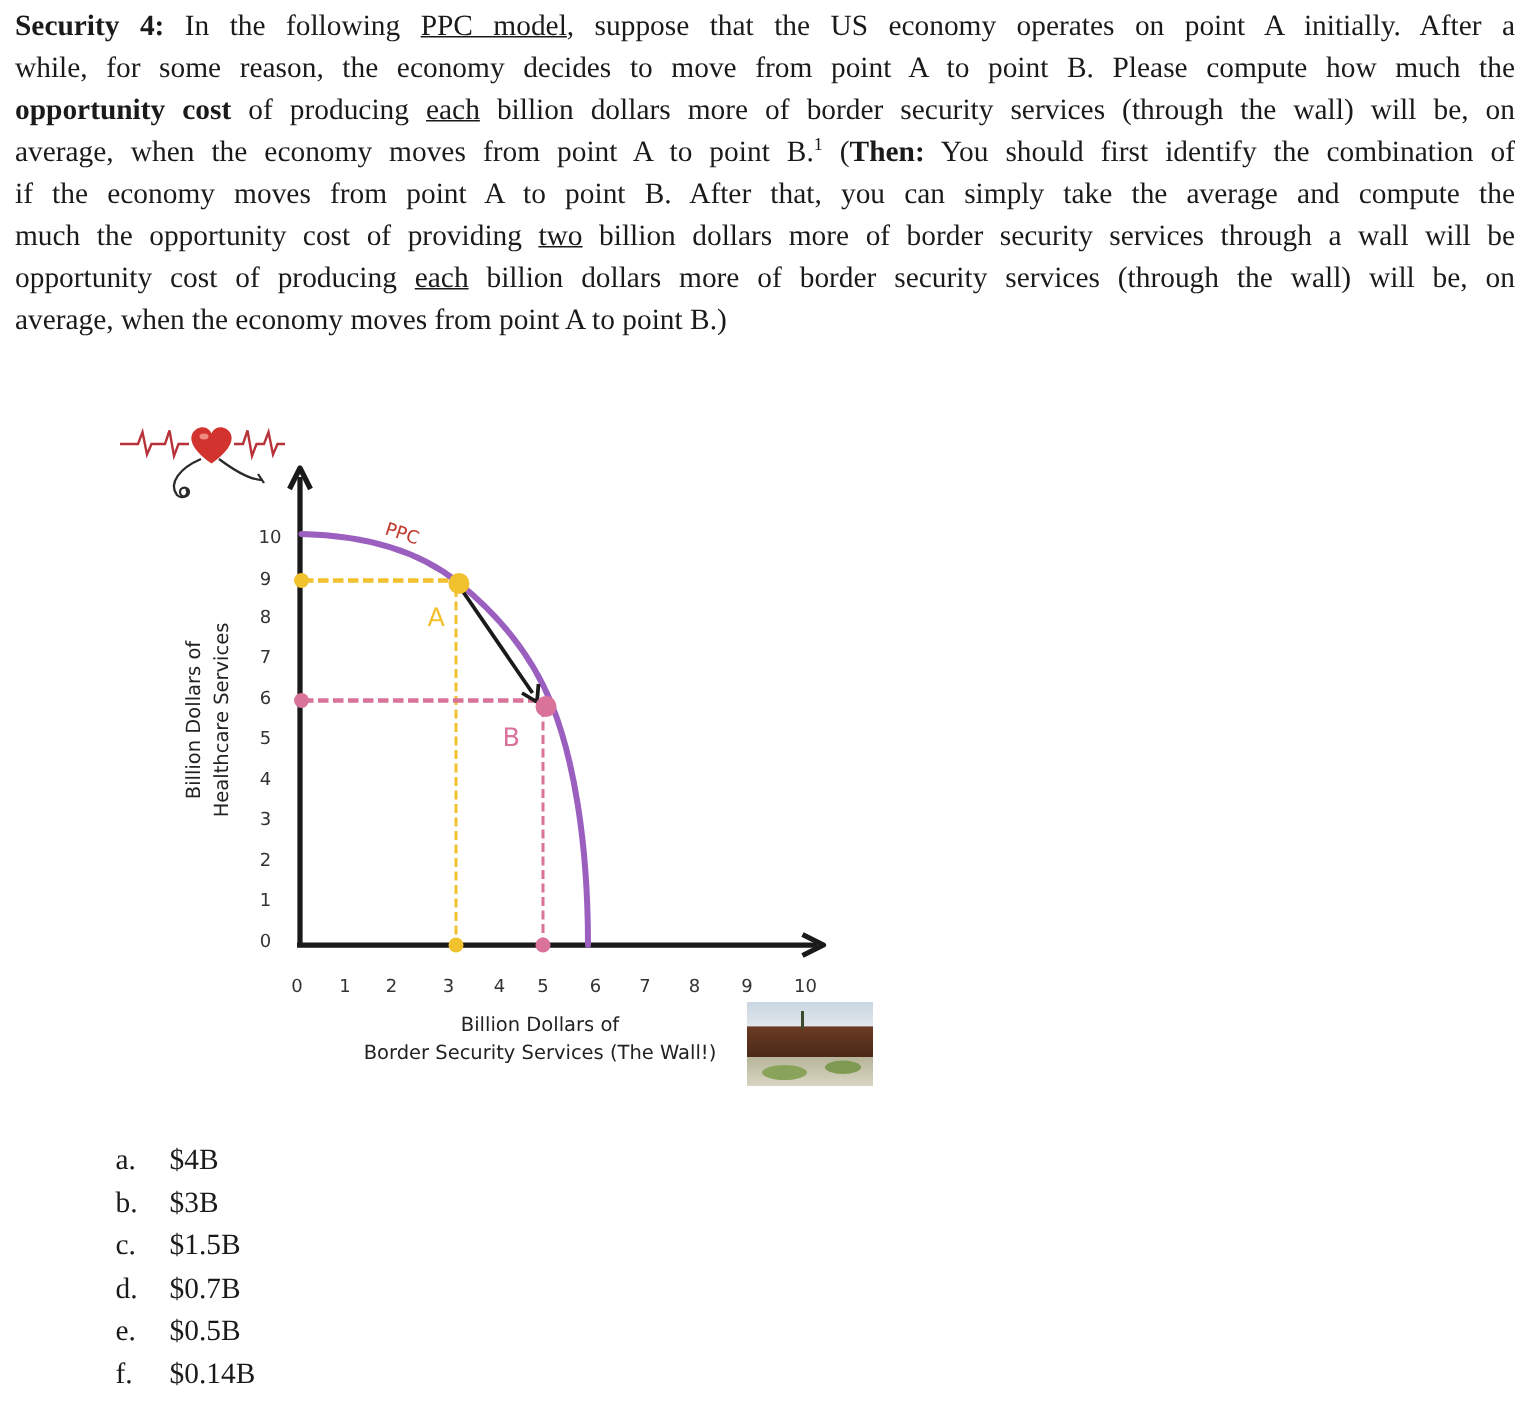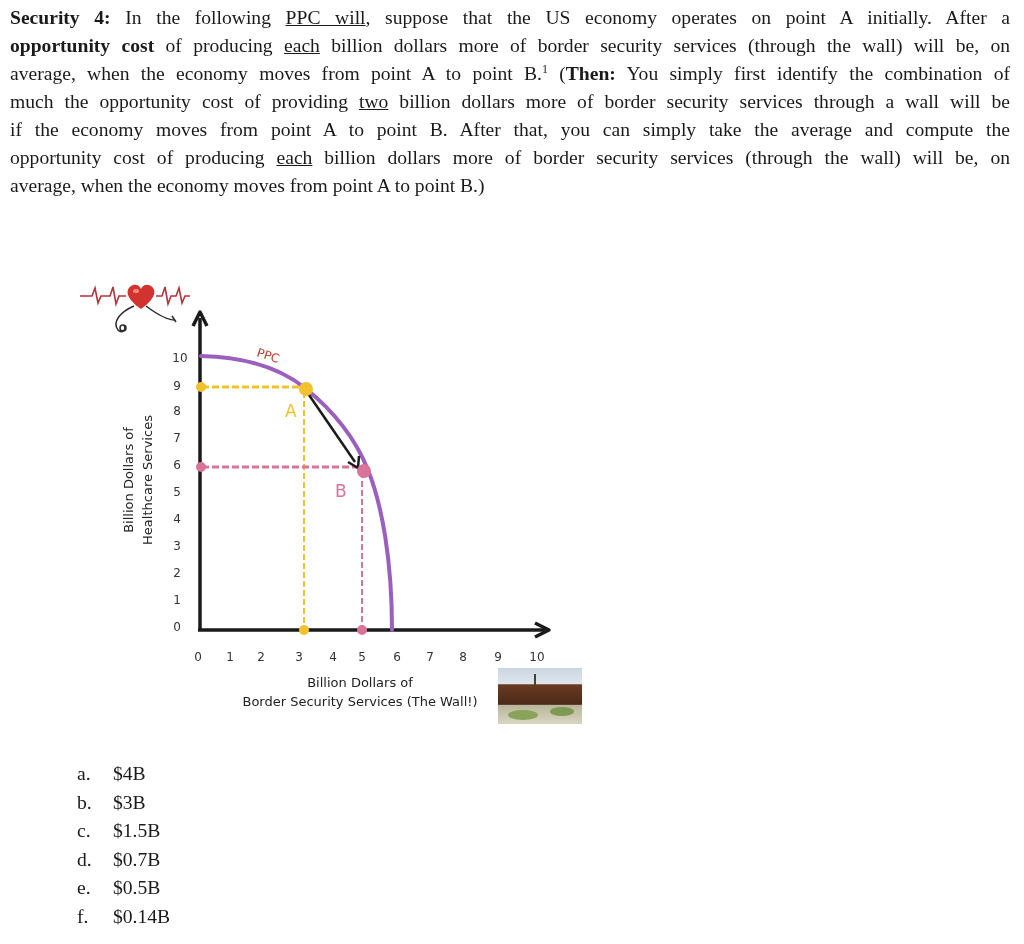--- a/index.html
+++ b/index.html
@@ -28,25 +28,26 @@
     overflow: hidden;
   }
   .wall-photo .bush1 { position: absolute; left: 10px; bottom: 4px; width: 30px; height: 10px; background: #8aa35a; border-radius: 50%; }
   .wall-photo .bush2 { position: absolute; left: 52px; bottom: 8px; width: 24px; height: 9px; background: #7e9a52; border-radius: 50%; }
   .wall-photo .cactus { position: absolute; left: 36px; top: 6px; width: 2px; height: 12px; background: #3c4a2a; }
 </style>
 </head>
 <body>
 
 <div class="question">
-  <span class="line just"><b>Security 4:</b><span> In the following </span><u>PPC will</u><span>, suppose that the US economy operates on point A initially. After a</span></span>
+  <span class="line just"><b>Security 4:</b><span> In the following </span><u>PPC model</u><span>, suppose that the US economy operates on point A initially. After a</span></span>
+  <span class="line just">while, for some reason, the economy decides to move from point A to point B. Please compute how much the</span>
   <span class="line just"><b>opportunity cost</b><span> of producing </span><u>each</u><span> billion dollars more of border security services (through the wall) will be, on</span></span>
-  <span class="line just"><span>average, when the economy moves from point A to point B.</span><sup>1</sup><span> (</span><b>Then:</b><span> You simply first identify the combination of</span></span>
+  <span class="line just"><span>average, when the economy moves from point A to point B.</span><sup>1</sup><span> (</span><b>Then:</b><span> You should first identify the combination of</span></span>
+  <span class="line just">if the economy moves from point A to point B. After that, you can simply take the average and compute the</span>
   <span class="line just"><span>much the opportunity cost of providing </span><u>two</u><span> billion dollars more of border security services through a wall will be</span></span>
-  <span class="line just">if the economy moves from point A to point B. After that, you can simply take the average and compute the</span>
   <span class="line just"><span>opportunity cost of producing </span><u>each</u><span> billion dollars more of border security services (through the wall) will be, on</span></span>
   <span class="line">average, when the economy moves from point A to point B.)</span>
 </div>
 
 <svg class="chart" width="620" height="470" viewBox="0 270 620 470" xmlns="http://www.w3.org/2000/svg">
 
   <g>
     <polyline points="80,296 92,296 95,288 98,303 101,296 110,296 113,287 116,304 119,296 126,296" fill="none" stroke="#b8323a" stroke-width="1.6"></polyline>
     <polyline points="156,296 162,296 165,287 168,304 171,296 176,296 179,288 182,303 185,296 190,296" fill="none" stroke="#b8323a" stroke-width="1.6"></polyline>
     <path d="M141,309 C128,300 124,291 131,286 C136,283 140,286 141,289 C142,286 146,283 151,286 C158,291 154,300 141,309 Z" fill="#d2332e"></path>

